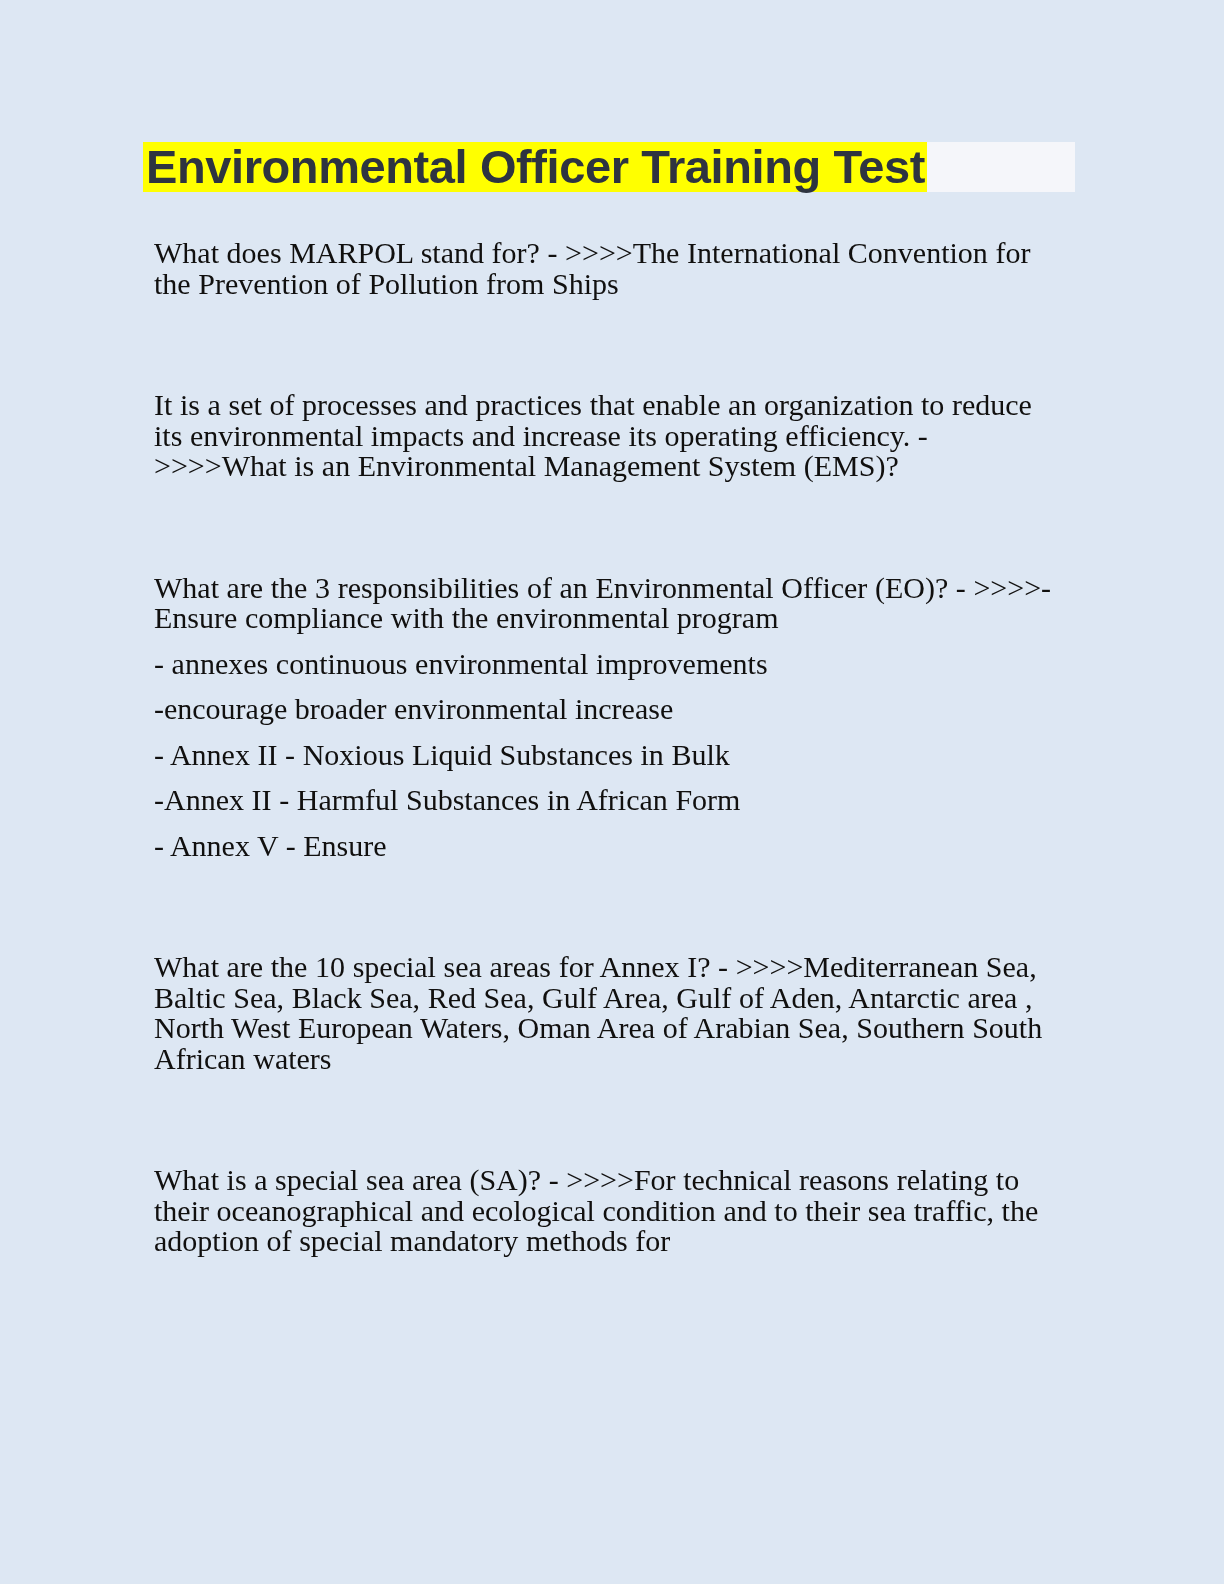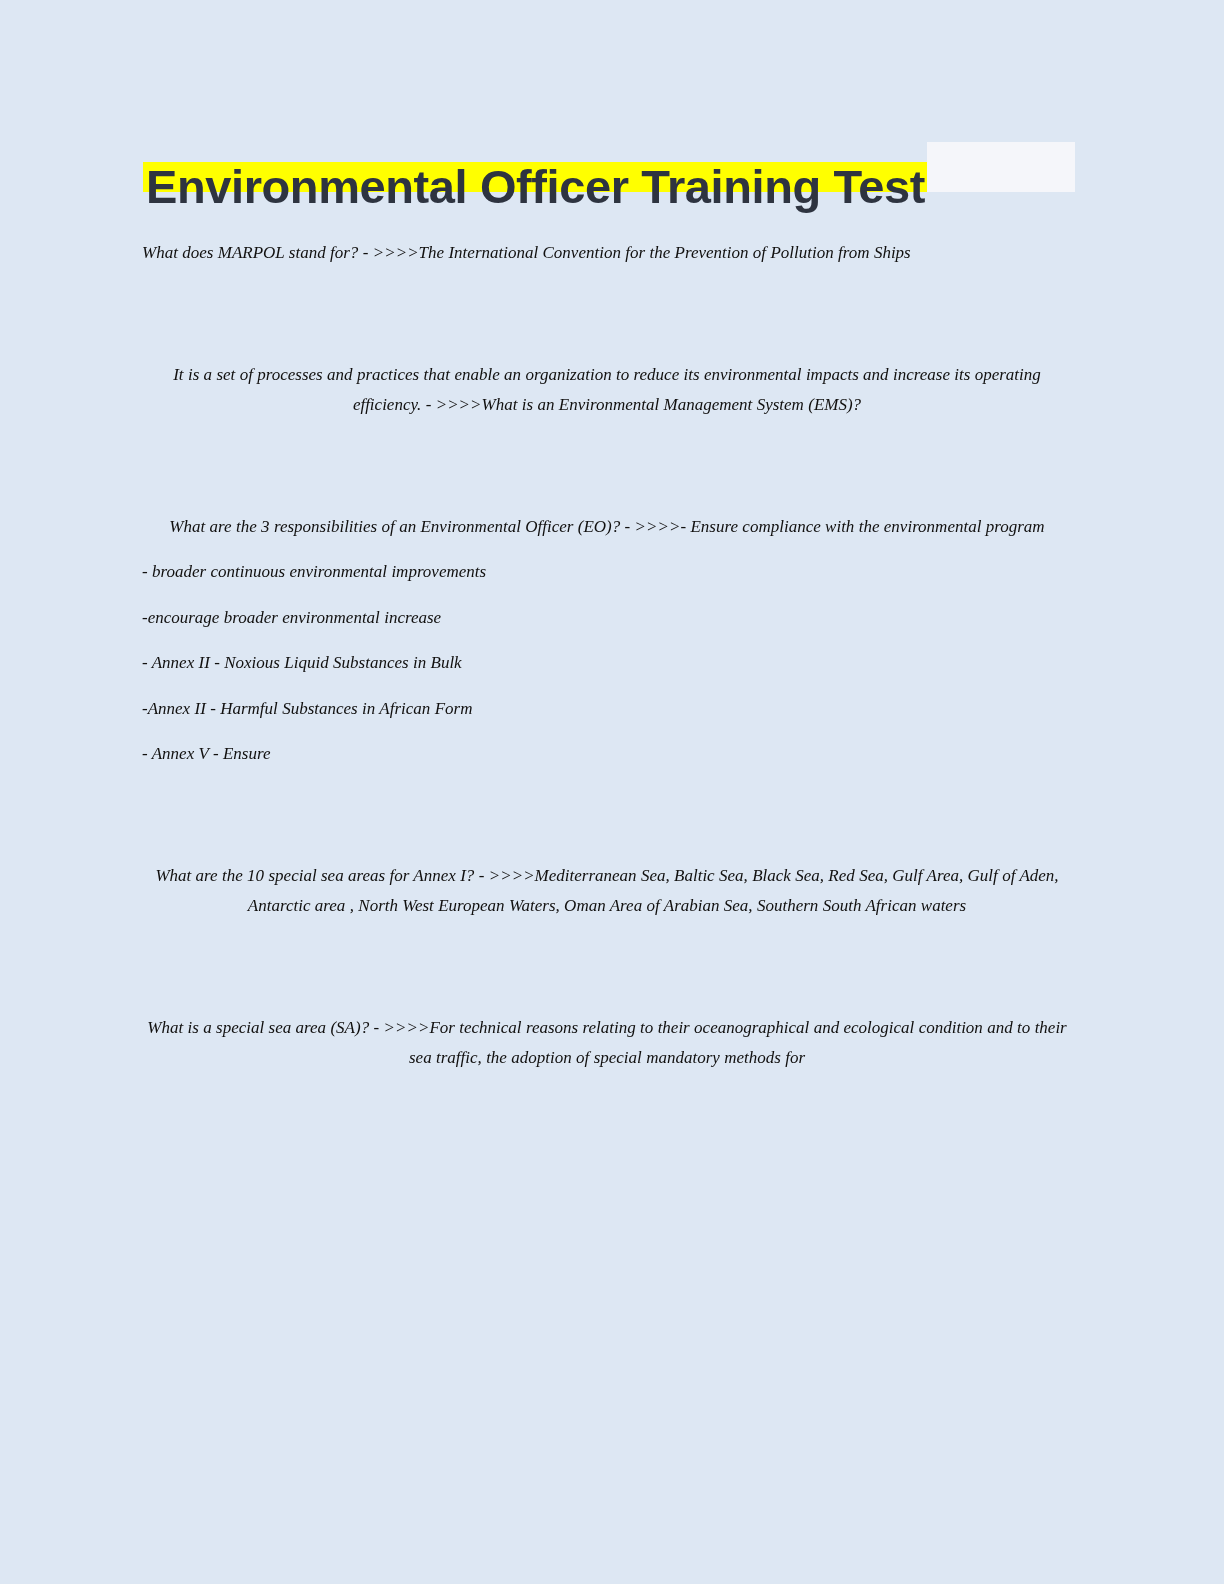--- a/index.html
+++ b/index.html
@@ -39,63 +39,61 @@
     background: #ffff00;
     color: #2e3440;
     font-family: "Liberation Sans", "DejaVu Sans", sans-serif;
     font-weight: bold;
     font-size: 47px;
     line-height: 50px;
     letter-spacing: -0.4px;
     white-space: nowrap;
     padding: 0 2px 0 3px;
     box-sizing: border-box;
-    margin-top: 20px;
   }
   .title-filler {
     flex: 1 1 auto;
     background: #f5f6fa;
   }
 
   
   .body-block {
     position: absolute;
     left: 142px;
     top: 238px;
     width: 930px;
   }
   p.para {
-    margin: 0;
+    margin: 12px;
     color: #11100f;
-    font-size: 17px;
+    font-size: 30px;
     line-height: 30.5px;
     text-align: left;
     word-spacing: 0.1px;
-    font-style: italic;
   }
   
-  p.para.gap-lg  { margin-top: 91px; text-align: center; }
+  p.para.gap-lg  { margin-top: 91px; }
   p.para.gap-md  { margin-top: 15px; }
   p.para.first   { margin-top: 0; }
 </style>
 </head>
 <body>
 
 <div class="page">
 
   <div class="title-row">
     <span class="title-text">Environmental Officer Training Test</span>
     <span class="title-filler"></span>
   </div>
 
   <div class="body-block">
       <p class="para first">What does MARPOL stand for? - &gt;&gt;&gt;&gt;The International Convention for the Prevention of Pollution from Ships</p>
       <p class="para gap-lg">It is a set of processes and practices that enable an organization to reduce its environmental impacts and increase its operating efficiency. - &gt;&gt;&gt;&gt;What is an Environmental Management System (EMS)?</p>
       <p class="para gap-lg">What are the 3 responsibilities of an Environmental Officer (EO)? - &gt;&gt;&gt;&gt;- Ensure compliance with the environmental program</p>
-      <p class="para gap-md">- broader continuous environmental improvements</p>
+      <p class="para gap-md">- annexes continuous environmental improvements</p>
       <p class="para gap-md">-encourage broader environmental increase</p>
       <p class="para gap-md">- Annex II - Noxious Liquid Substances in Bulk</p>
       <p class="para gap-md">-Annex II - Harmful Substances in African Form</p>
       <p class="para gap-md">- Annex V - Ensure</p>
       <p class="para gap-lg">What are the 10 special sea areas for Annex I? - &gt;&gt;&gt;&gt;Mediterranean Sea, Baltic Sea, Black Sea, Red Sea, Gulf Area, Gulf of Aden, Antarctic area , North West European Waters, Oman Area of Arabian Sea, Southern South African waters</p>
       <p class="para gap-lg">What is a special sea area (SA)? - &gt;&gt;&gt;&gt;For technical reasons relating to their oceanographical and ecological condition and to their sea traffic, the adoption of special mandatory methods for</p>
     </div>
 
 </div>
 

